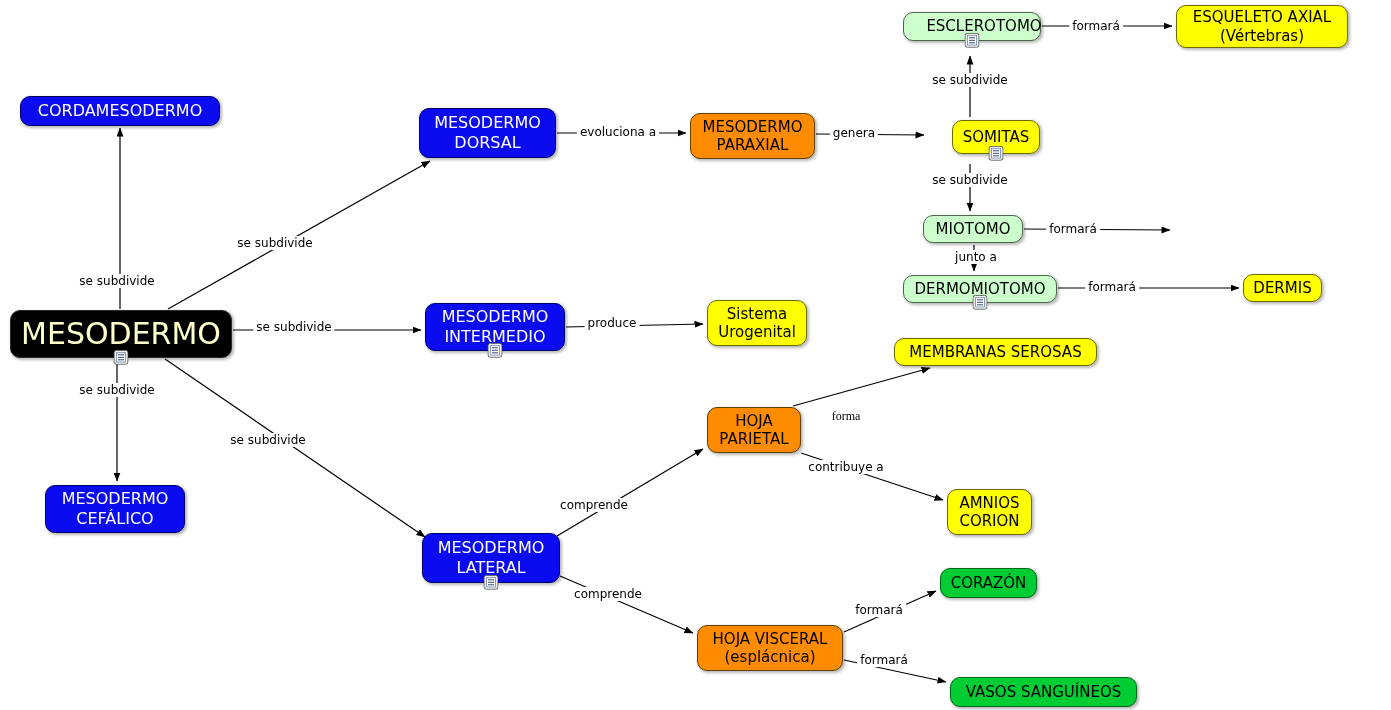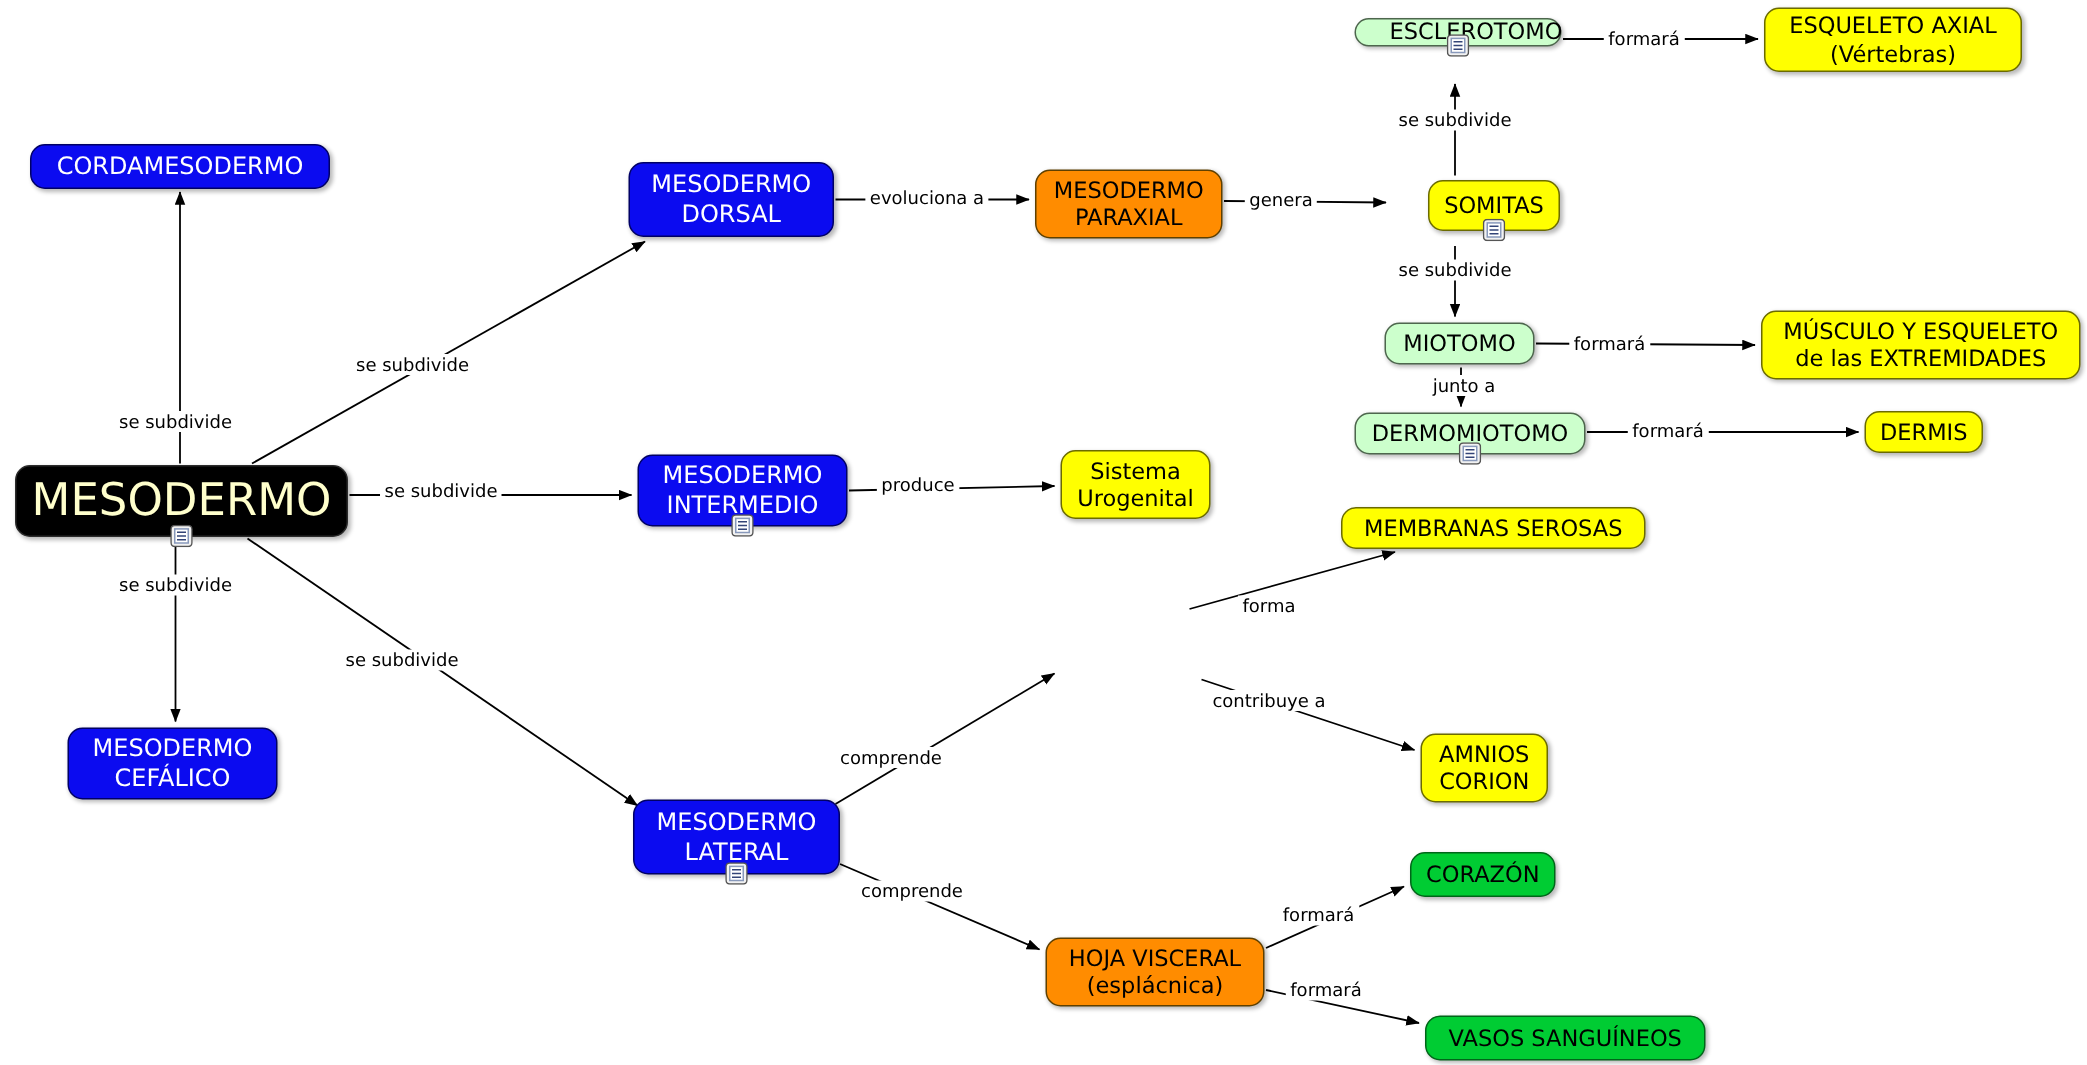--- a/index.html
+++ b/index.html
@@ -88,21 +88,21 @@
     <span class="edge-label" style="left: 854px; top: 133px;">genera</span>
     <span class="edge-label" style="left: 970px; top: 80px;">se subdivide</span>
     <span class="edge-label" style="left: 1096px; top: 26px;">formará</span>
     <span class="edge-label" style="left: 970px; top: 180px;">se subdivide</span>
     <span class="edge-label" style="left: 976px; top: 257px;">junto a</span>
     <span class="edge-label" style="left: 1073px; top: 229px;">formará</span>
     <span class="edge-label" style="left: 1112px; top: 287px;">formará</span>
     <span class="edge-label" style="left: 612px; top: 323px;">produce</span>
     <span class="edge-label" style="left: 594px; top: 505px;">comprende</span>
     <span class="edge-label" style="left: 608px; top: 594px;">comprende</span>
-    <span class="edge-label" style="left: 846px; top: 404px;">forma</span>
+    <span class="edge-label" style="left: 846px; top: 416px; font-family: Liberation Serif, serif;">forma</span>
     <span class="edge-label" style="left: 846px; top: 467px;">contribuye a</span>
     <span class="edge-label" style="left: 879px; top: 610px;">formará</span>
     <span class="edge-label" style="left: 884px; top: 660px;">formará</span>
     <div class="node" style="left: 10px; top: 310px; width: 222px; height: 48px; background: rgb(0, 0, 0); color: rgb(255, 255, 204); border-color: rgb(43, 43, 43); font-size: 30px;">
       <span class="node-label">MESODERMO</span>
       <span class="node-icon"><svg width="15" height="15" viewBox="0 0 15 15">
           <rect x="0.5" y="0.5" width="14" height="14" rx="2.5" fill="#F2F2F2" stroke="#555555"></rect>
           <rect x="3" y="2.8" width="9" height="9.4" fill="#FFFFFF" stroke="#8899BB"></rect>
           <line x1="4.5" y1="5" x2="10.5" y2="5" stroke="#334477" stroke-width="1"></line>
           <line x1="4.5" y1="7.5" x2="10.5" y2="7.5" stroke="#334477" stroke-width="1"></line>
@@ -123,41 +123,37 @@
     <div class="node" style="left: 952px; top: 120px; width: 88px; height: 34px; background: rgb(255, 255, 0); color: rgb(0, 0, 0); border-color: rgb(107, 107, 0); font-size: 15px;">
       <span class="node-label">SOMITAS</span>
       <span class="node-icon"><svg width="15" height="15" viewBox="0 0 15 15">
           <rect x="0.5" y="0.5" width="14" height="14" rx="2.5" fill="#F2F2F2" stroke="#555555"></rect>
           <rect x="3" y="2.8" width="9" height="9.4" fill="#FFFFFF" stroke="#8899BB"></rect>
           <line x1="4.5" y1="5" x2="10.5" y2="5" stroke="#334477" stroke-width="1"></line>
           <line x1="4.5" y1="7.5" x2="10.5" y2="7.5" stroke="#334477" stroke-width="1"></line>
           <line x1="4.5" y1="10" x2="10.5" y2="10" stroke="#334477" stroke-width="1"></line>
         </svg></span>
     </div>
-    <div class="node" style="left: 903px; top: 12px; width: 138px; height: 19px; background: rgb(204, 255, 204); color: rgb(0, 0, 0); border-color: rgb(77, 102, 77); font-size: 15px; padding-left: 24px;">
+    <div class="node" style="left: 903px; top: 12px; width: 138px; height: 29px; background: rgb(204, 255, 204); color: rgb(0, 0, 0); border-color: rgb(77, 102, 77); font-size: 15px; padding-left: 24px;">
       <span class="node-label">ESCLEROTOMO</span>
       <span class="node-icon"><svg width="15" height="15" viewBox="0 0 15 15">
           <rect x="0.5" y="0.5" width="14" height="14" rx="2.5" fill="#F2F2F2" stroke="#555555"></rect>
           <rect x="3" y="2.8" width="9" height="9.4" fill="#FFFFFF" stroke="#8899BB"></rect>
           <line x1="4.5" y1="5" x2="10.5" y2="5" stroke="#334477" stroke-width="1"></line>
           <line x1="4.5" y1="7.5" x2="10.5" y2="7.5" stroke="#334477" stroke-width="1"></line>
           <line x1="4.5" y1="10" x2="10.5" y2="10" stroke="#334477" stroke-width="1"></line>
         </svg></span>
     </div>
     <div class="node" style="left: 1176px; top: 5px; width: 172px; height: 43px; background: rgb(255, 255, 0); color: rgb(0, 0, 0); border-color: rgb(107, 107, 0); font-size: 15px;">
       <span class="node-label">ESQUELETO AXIAL
 (Vértebras)</span>
     </div>
     <div class="node" style="left: 923px; top: 215px; width: 100px; height: 28px; background: rgb(204, 255, 204); color: rgb(0, 0, 0); border-color: rgb(77, 102, 77); font-size: 15px;">
       <span class="node-label">MIOTOMO</span>
     </div>
-    <div class="node" style="left: 1174px; top: 207px; width: 213px; height: 46px; background: rgb(255, 255, 0); color: rgb(0, 0, 0); border-color: rgb(107, 107, 0); font-size: 15px;">
-      <span class="node-label">MÚSCULO Y ESQUELETO
-de las EXTREMIDADES</span>
-    </div>
     <div class="node" style="left: 903px; top: 275px; width: 154px; height: 28px; background: rgb(204, 255, 204); color: rgb(0, 0, 0); border-color: rgb(77, 102, 77); font-size: 15px;">
       <span class="node-label">DERMOMIOTOMO</span>
       <span class="node-icon"><svg width="15" height="15" viewBox="0 0 15 15">
           <rect x="0.5" y="0.5" width="14" height="14" rx="2.5" fill="#F2F2F2" stroke="#555555"></rect>
           <rect x="3" y="2.8" width="9" height="9.4" fill="#FFFFFF" stroke="#8899BB"></rect>
           <line x1="4.5" y1="5" x2="10.5" y2="5" stroke="#334477" stroke-width="1"></line>
           <line x1="4.5" y1="7.5" x2="10.5" y2="7.5" stroke="#334477" stroke-width="1"></line>
           <line x1="4.5" y1="10" x2="10.5" y2="10" stroke="#334477" stroke-width="1"></line>
         </svg></span>
     </div>
@@ -187,20 +183,24 @@
       <span class="node-label">MESODERMO
 LATERAL</span>
       <span class="node-icon"><svg width="15" height="15" viewBox="0 0 15 15">
           <rect x="0.5" y="0.5" width="14" height="14" rx="2.5" fill="#F2F2F2" stroke="#555555"></rect>
           <rect x="3" y="2.8" width="9" height="9.4" fill="#FFFFFF" stroke="#8899BB"></rect>
           <line x1="4.5" y1="5" x2="10.5" y2="5" stroke="#334477" stroke-width="1"></line>
           <line x1="4.5" y1="7.5" x2="10.5" y2="7.5" stroke="#334477" stroke-width="1"></line>
           <line x1="4.5" y1="10" x2="10.5" y2="10" stroke="#334477" stroke-width="1"></line>
         </svg></span>
     </div>
+    <div class="node" style="left: 707px; top: 407px; width: 94px; height: 46px; background: rgb(255, 140, 0); color: rgb(0, 0, 0); border-color: rgb(95, 64, 0); font-size: 15px;">
+      <span class="node-label">HOJA
+PARIETAL</span>
+    </div>
     <div class="node" style="left: 894px; top: 338px; width: 203px; height: 28px; background: rgb(255, 255, 0); color: rgb(0, 0, 0); border-color: rgb(107, 107, 0); font-size: 15px;">
       <span class="node-label">MEMBRANAS SEROSAS</span>
     </div>
     <div class="node" style="left: 947px; top: 489px; width: 85px; height: 46px; background: rgb(255, 255, 0); color: rgb(0, 0, 0); border-color: rgb(107, 107, 0); font-size: 15px;">
       <span class="node-label">AMNIOS
 CORION</span>
     </div>
     <div class="node" style="left: 940px; top: 568px; width: 97px; height: 30px; background: rgb(0, 204, 51); color: rgb(0, 0, 0); border-color: rgb(0, 102, 25); font-size: 15px;">
       <span class="node-label">CORAZÓN</span>
     </div>

